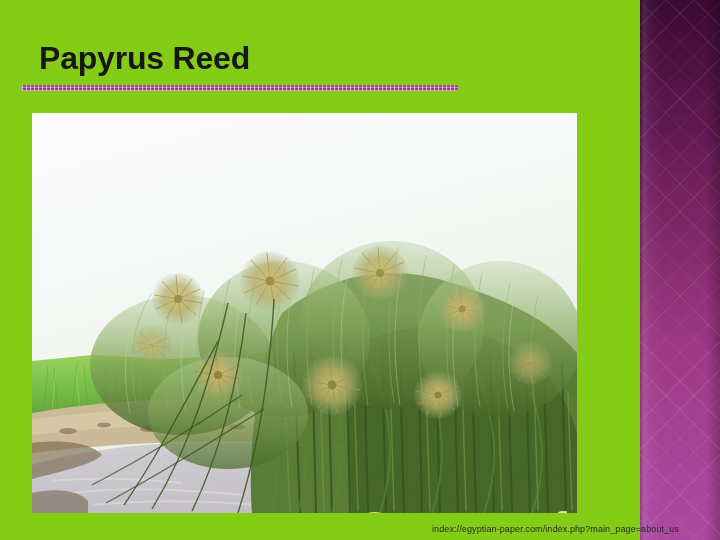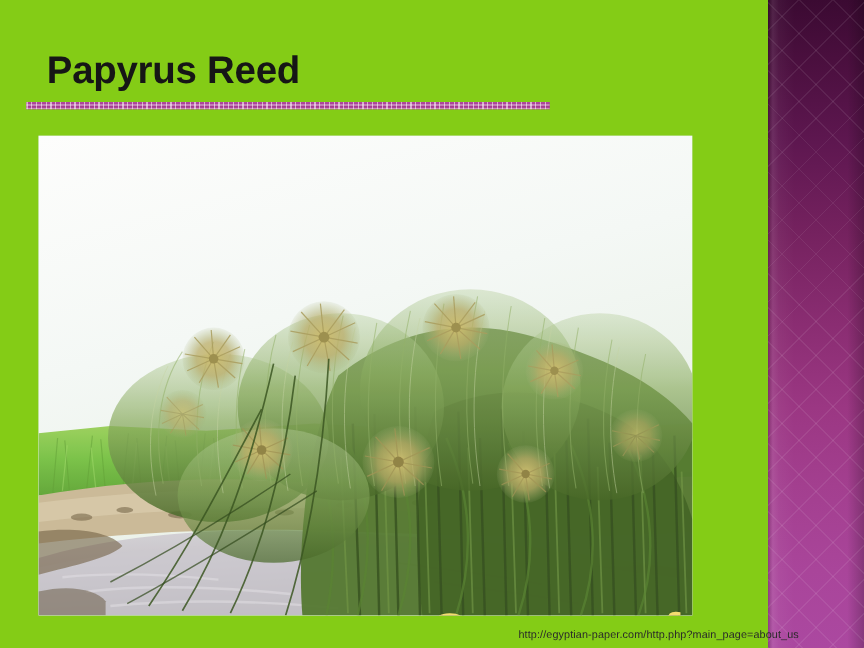--- a/index.html
+++ b/index.html
@@ -467,15 +467,15 @@
         <path d="M74,390 C126,362 178,330 232,296"></path>
       </g>
 
       <rect x="0" y="0" width="545" height="400" fill="#ffffff" opacity="0.04"></rect>
     </svg>
 
     <div id="caption-main">Source of</div>
 
   </div>
 
-  <div id="source-url">http://egyptian-paper.com/http.php?main_page=about_us</div>
+  <div id="source-url">index://egyptian-paper.com/index.php?main_page=about_us</div>
 
 </div>
 
 </body></html>

